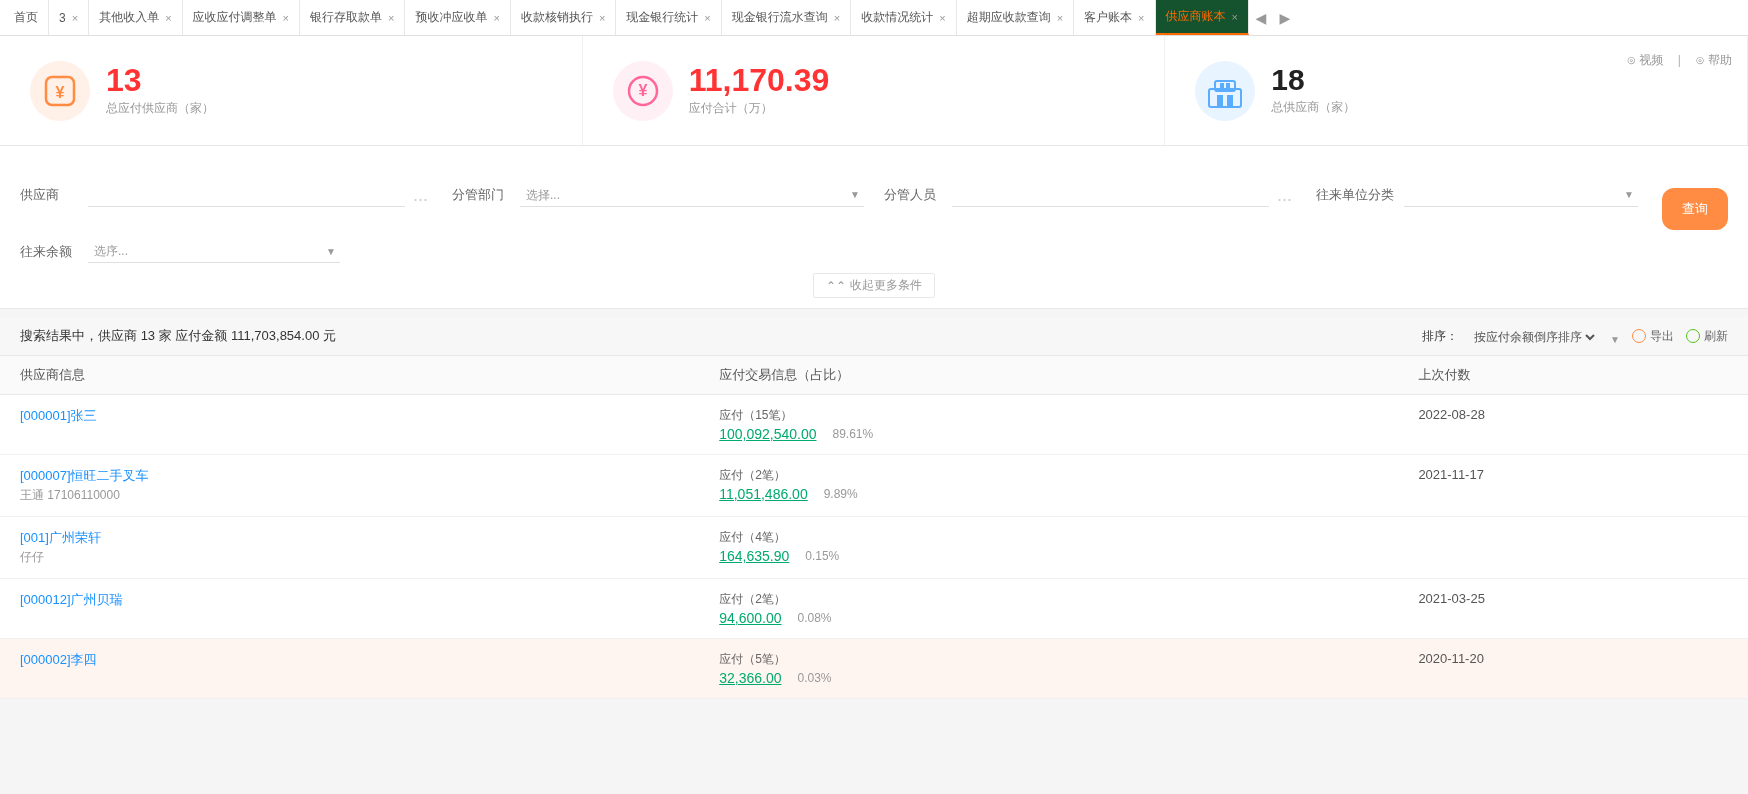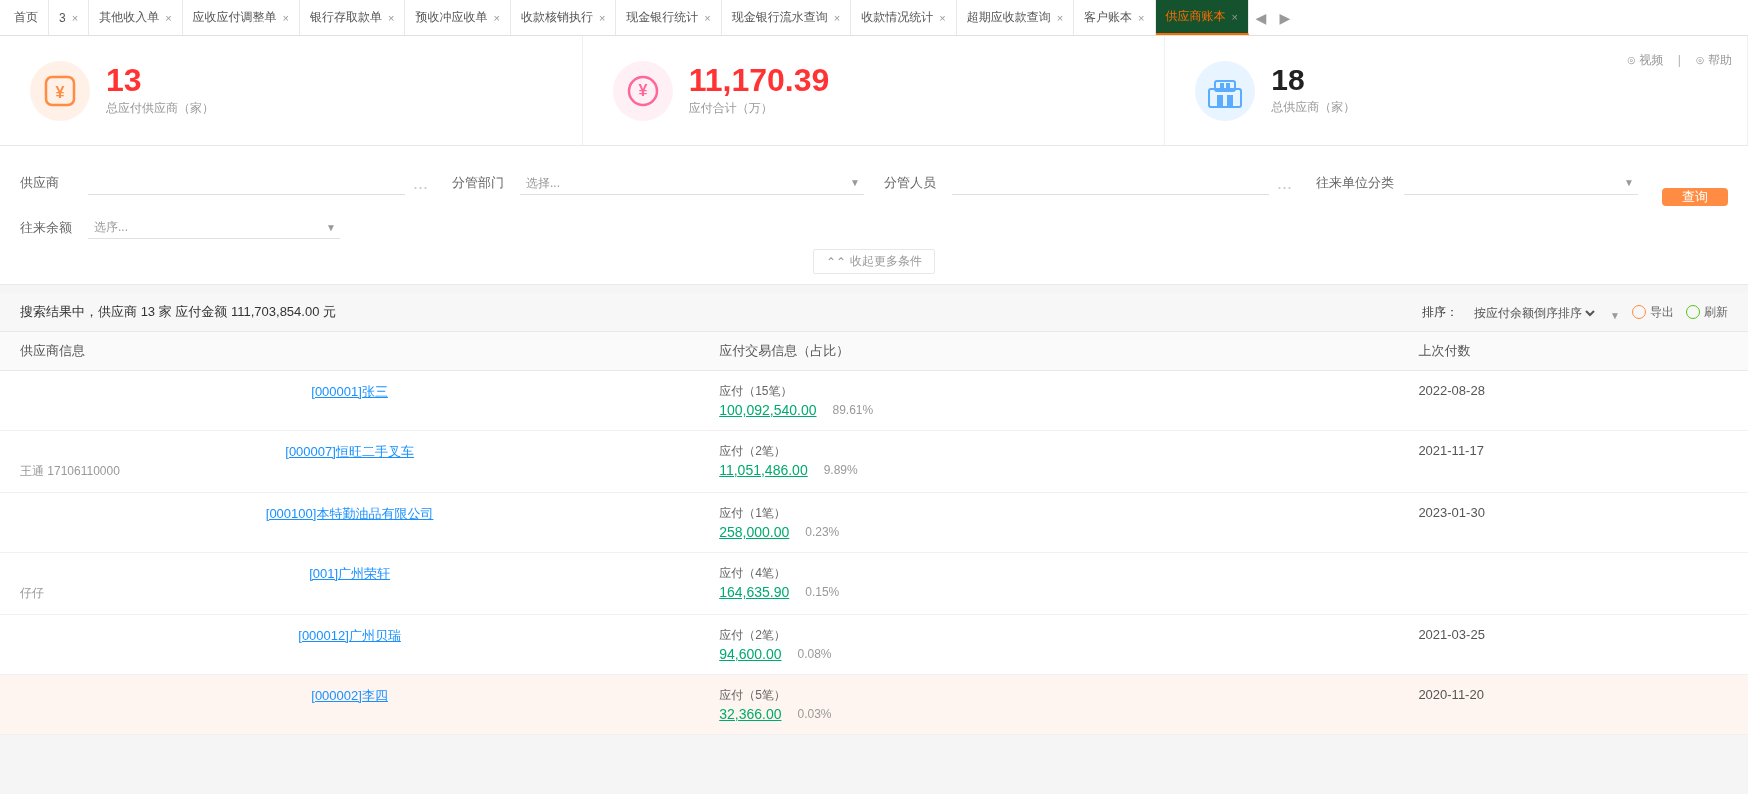--- a/index.html
+++ b/index.html
@@ -164,22 +164,22 @@
     .filter-dots {
       color: #ccc;
       font-size: 18px;
       margin-right: 4px;
       cursor: pointer;
     }
     .btn-query {
       background: #ff8c42;
       color: #fff;
       border: none;
-      border-radius: 4px;
-      padding: 0 20px;
+      border-radius: 12px;
+      padding: 12px 20px;
       font-size: 13px;
       cursor: pointer;
       white-space: nowrap;
       flex-shrink: 0;
       margin-top: 28px;
     }
     .collapse-btn {
       display: flex;
       align-items: center;
       justify-content: center;
@@ -271,25 +271,23 @@
       background: #fff;
     }
     .data-table tbody tr.highlighted { background: #fff5f0; }
     .data-table td {
       padding: 12px 20px;
       font-size: 13px;
       vertical-align: top;
     }
     .supplier-link {
       color: #1890ff;
-      text-decoration: underline;
       cursor: pointer;
       display: block;
       margin-bottom: 2px;
-      text-align: center;
     }
     .supplier-sub {
       color: #999;
       font-size: 12px;
     }
     .tx-amount {
       color: #00aa6e;
       text-decoration: underline;
       font-size: 14px;
       font-weight: 500;
@@ -538,34 +536,20 @@
     <div class="tx-label">应付（2笔）</div>
     <div class="tx-row">
       <a class="tx-amount">11,051,486.00</a>
       <span class="tx-pct">9.89%</span>
     </div>
   </td>
           <td><span class="last-pay">2021-11-17</span></td>
         </tr>
         <tr>
           <td>
-    <a class="supplier-link">[000100]本特勤油品有限公司</a>
-
-  </td>
-          <td>
-    <div class="tx-label">应付（1笔）</div>
-    <div class="tx-row">
-      <a class="tx-amount">258,000.00</a>
-      <span class="tx-pct">0.23%</span>
-    </div>
-  </td>
-          <td><span class="last-pay">2023-01-30</span></td>
-        </tr>
-        <tr>
-          <td>
     <a class="supplier-link">[001]广州荣轩</a>
     <span class="supplier-sub">仔仔</span>
   </td>
           <td>
     <div class="tx-label">应付（4笔）</div>
     <div class="tx-row">
       <a class="tx-amount">164,635.90</a>
       <span class="tx-pct">0.15%</span>
     </div>
   </td>

